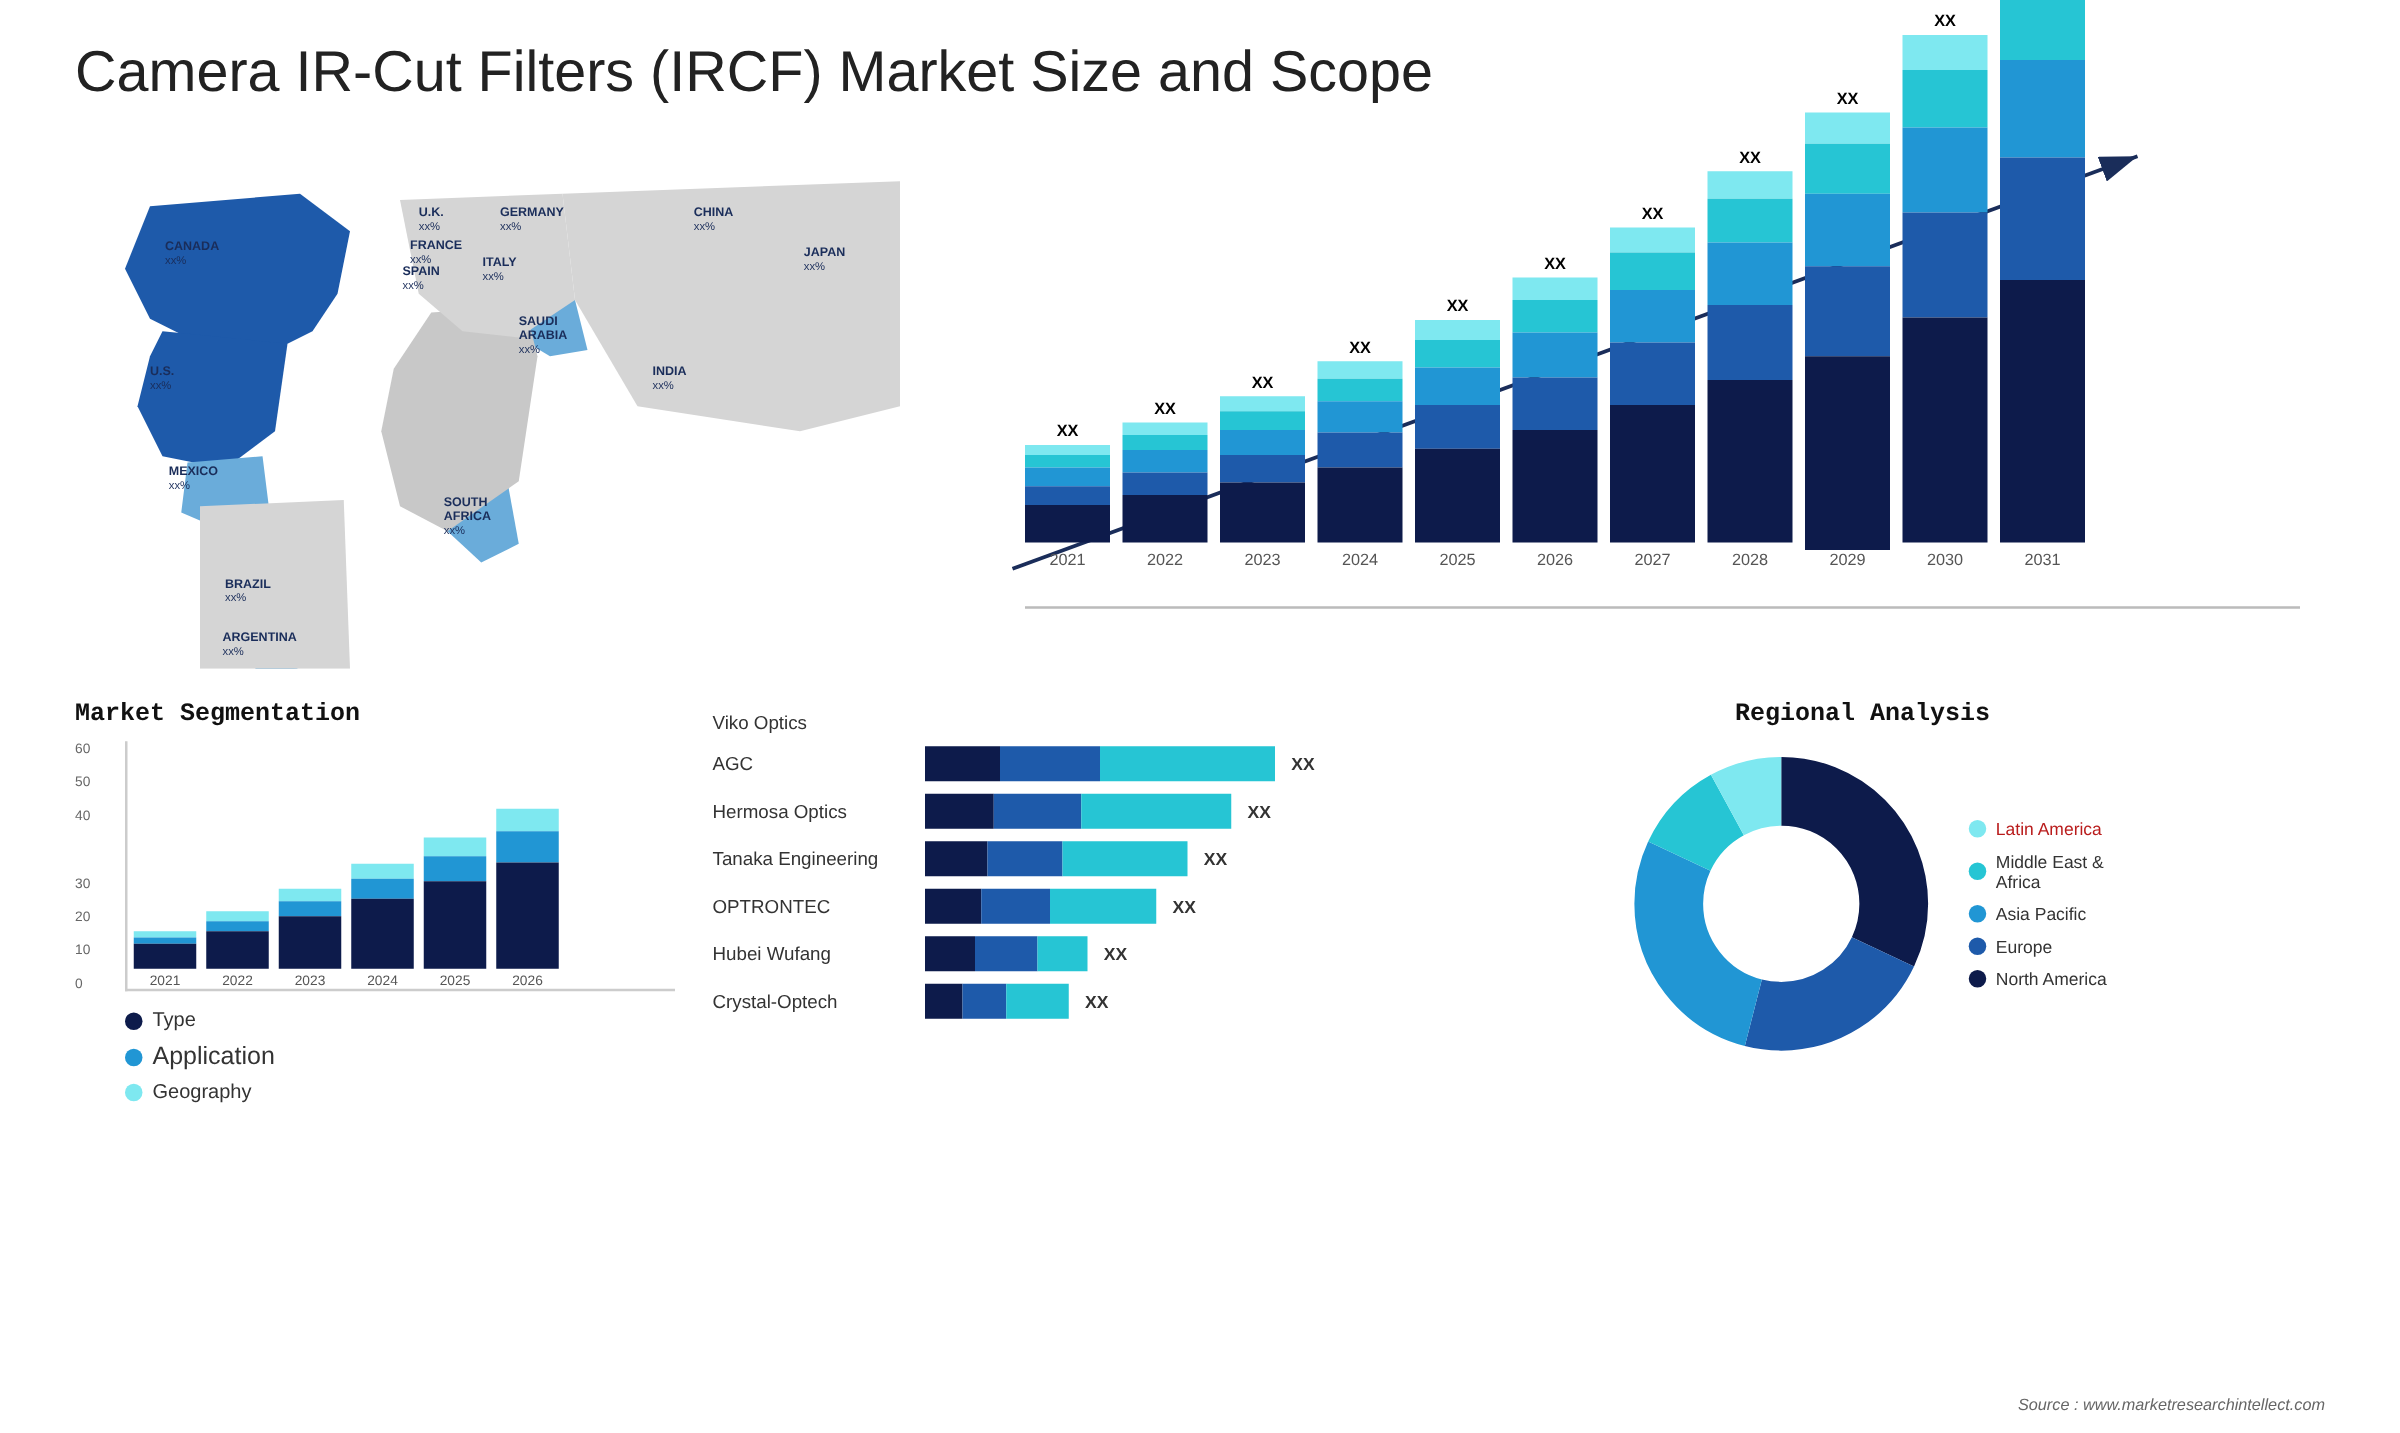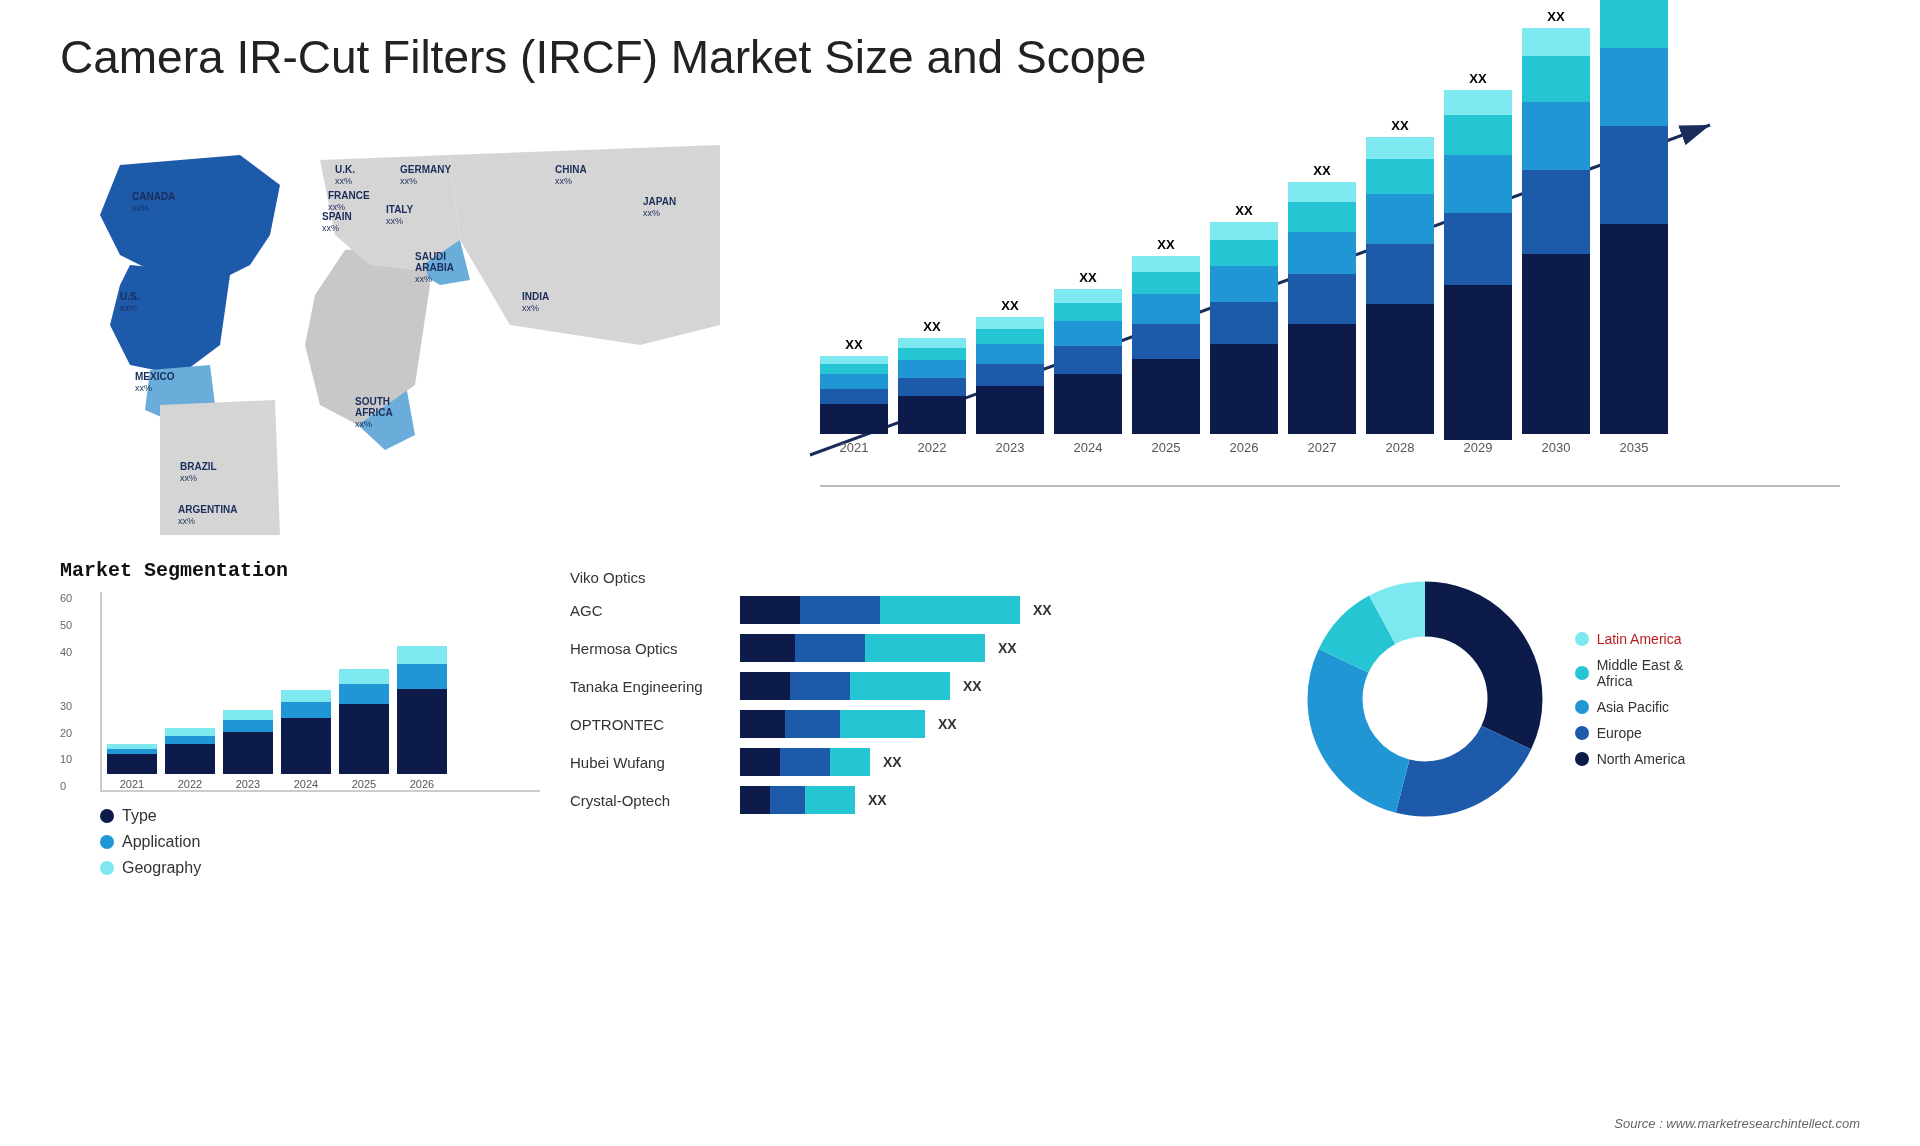--- a/index.html
+++ b/index.html
@@ -395,21 +395,21 @@
 
         <div style="display:flex;flex-direction:column;align-items:center;">
 
           <div style="width:68px;display:flex;flex-direction:column-reverse;">
             <div style="width:68px;height:210px;background:#0d1b4b;"></div>
             <div style="width:68px;height:98px;background:#1e5aaa;"></div>
             <div style="width:68px;height:78px;background:#2196d4;"></div>
             <div style="width:68px;height:52px;background:#26c5d4;"></div>
             <div style="width:68px;height:32px;background:#7ee8f0;"></div>
           </div>
-          <span style="font-size:13px;color:#555;margin-top:6px;">2035</span>
+          <span style="font-size:13px;color:#555;margin-top:6px;">2031</span>
         </div>
       </div>
 
       <div style="height:2px;background:#bbb;margin-left:50px;margin-top:0;"></div>
     </div>
   </div>
 
   <div class="bottom-row">
 
     <div style="width:480px;">
@@ -482,21 +482,21 @@
           </div>
         </div>
 
         <div style="margin-top:15px;display:flex;flex-direction:column;gap:8px;">
           <div style="display:flex;align-items:center;gap:8px;">
             <div style="width:14px;height:14px;border-radius:50%;background:#0d1b4b;"></div>
             <span style="font-size:16px;color:#333;">Type</span>
           </div>
           <div style="display:flex;align-items:center;gap:8px;">
             <div style="width:14px;height:14px;border-radius:50%;background:#2196d4;"></div>
-            <span style="font-size:16px;color:#333;">Application</span>
+            <span style="font-size:20px;color:#333;">Application</span>
           </div>
           <div style="display:flex;align-items:center;gap:8px;">
             <div style="width:14px;height:14px;border-radius:50%;background:#7ee8f0;"></div>
             <span style="font-size:16px;color:#333;">Geography</span>
           </div>
         </div>
       </div>
     </div>
 
     <div style="width:520px;">
@@ -575,20 +575,21 @@
               <div style="width:50px;height:28px;background:#26c5d4;"></div>
             </div>
             <span class="player-xx">XX</span>
           </div>
         </div>
 
       </div>
     </div>
 
     <div style="flex:1;">
+      <h2 class="section-title" style="text-align:center;">Regional Analysis</h2>
       <div style="display:flex;gap:20px;align-items:center;justify-content:center;margin-top:10px;">
 
         <svg width="260" height="260" viewBox="0 0 260 260">
 
           <circle cx="130" cy="130" r="90" fill="none" stroke="#0d1b4b" stroke-width="55" stroke-dasharray="181 384" stroke-dashoffset="0" transform="rotate(-90 130 130)"></circle>
 
           <circle cx="130" cy="130" r="90" fill="none" stroke="#1e5aaa" stroke-width="55" stroke-dasharray="124 441" stroke-dashoffset="-181" transform="rotate(-90 130 130)"></circle>
 
           <circle cx="130" cy="130" r="90" fill="none" stroke="#2196d4" stroke-width="55" stroke-dasharray="158 407" stroke-dashoffset="-305" transform="rotate(-90 130 130)"></circle>
 

